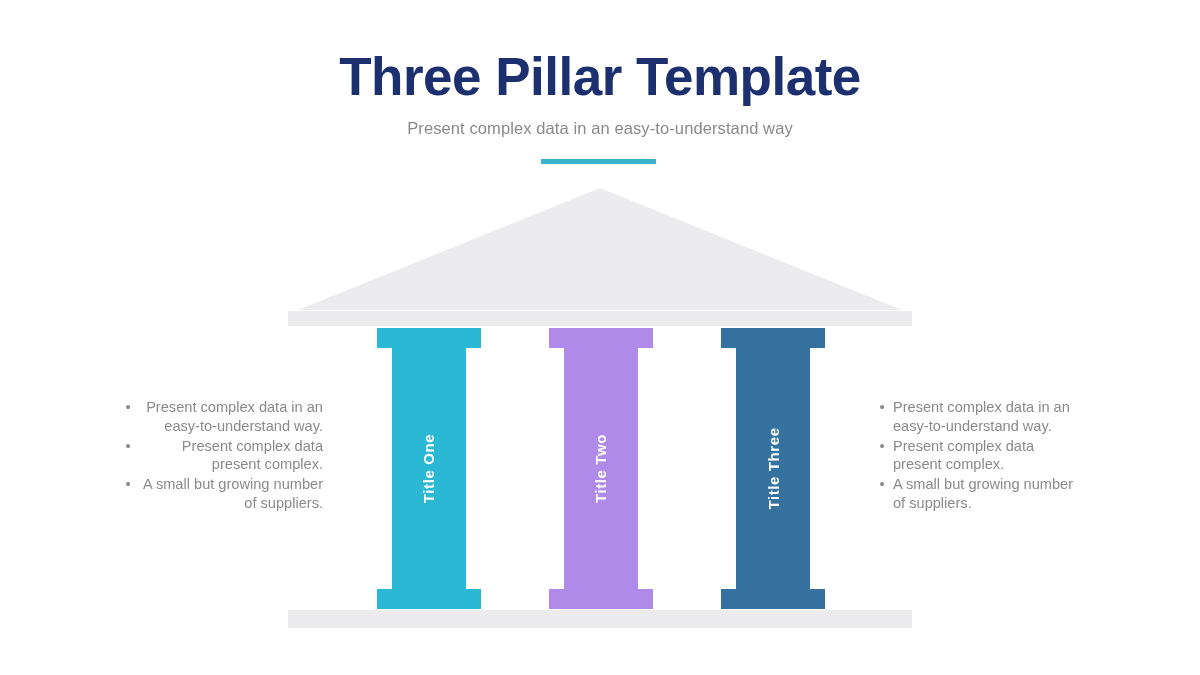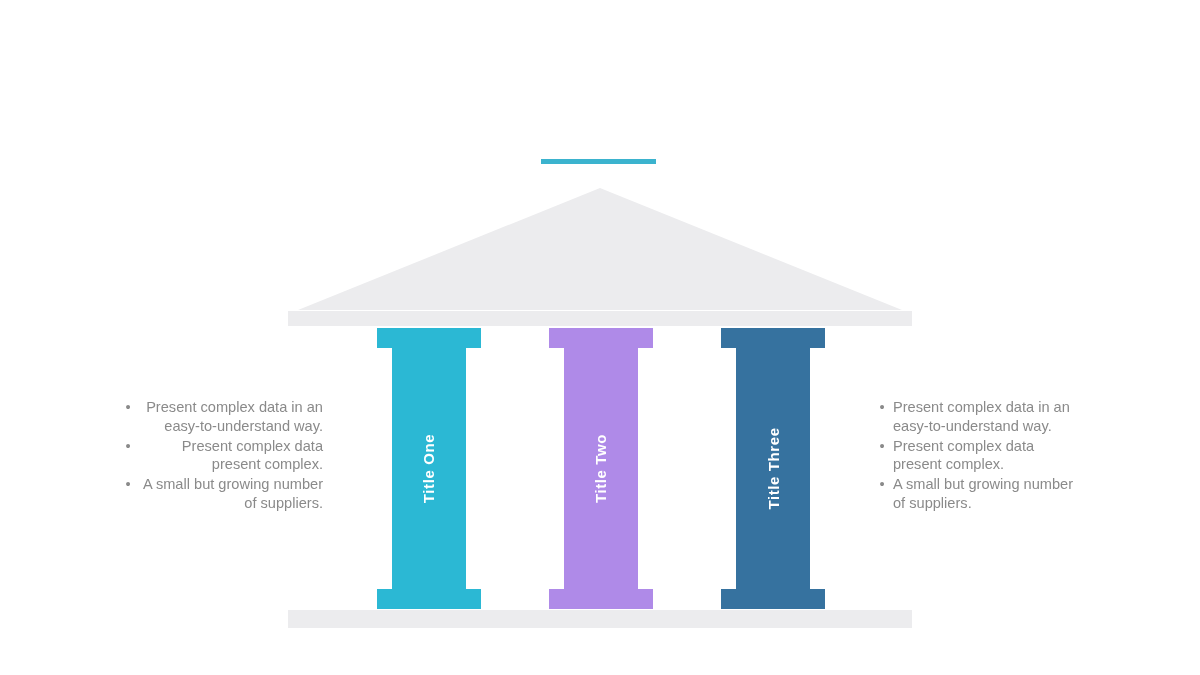--- a/index.html
+++ b/index.html
@@ -159,20 +159,22 @@
   #bullets-left li .dot  { left: 0; }
   #bullets-right ul { text-align: left; }
   #bullets-right li .dot { left: 0; }
 </style>
 </head>
 <body>
 
 <div id="slide">
 
   <div id="header">
+    <h1 id="page-title">Three Pillar Template</h1>
+    <p id="page-subtitle">Present complex data in an easy-to-understand way</p>
     <div id="accent-bar"></div>
   </div>
 
   <div id="temple">
 
     <div id="roof">
       <svg width="604" height="122" viewBox="0 0 604 122" aria-hidden="true">
         <polygon points="302,0 604,122 0,122" fill="#ECECEE"></polygon>
       </svg>
     </div>

